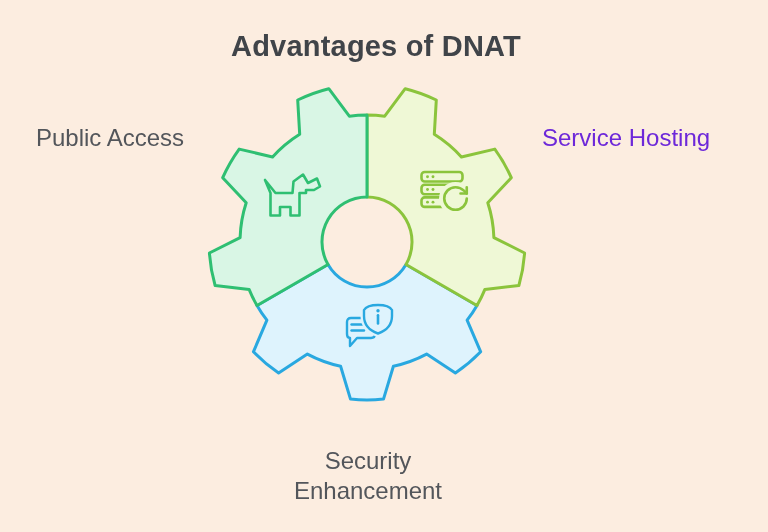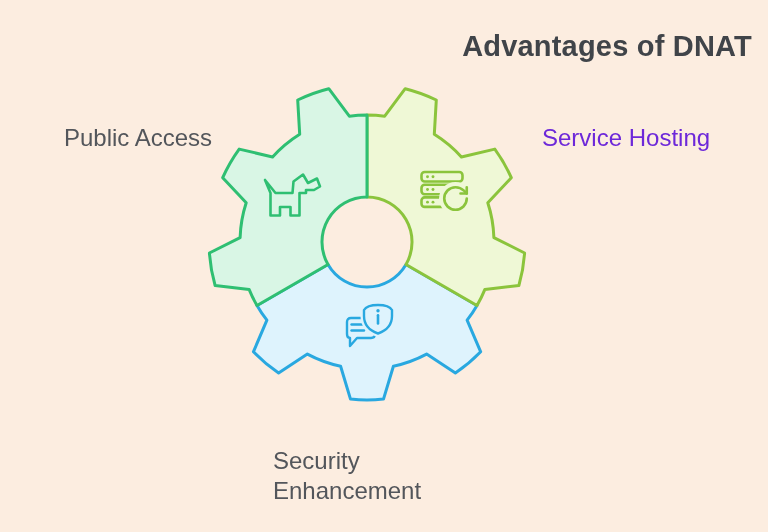--- a/index.html
+++ b/index.html
@@ -5,32 +5,32 @@
   html,body{margin:0;padding:0;}
   body{font-family:"Liberation Sans", sans-serif;}
   .canvas{
     position:relative;
     width:768px;height:532px;
     overflow:hidden;
   }
   .canvas svg{position:absolute;left:0;top:0;}
   .title{
     position:absolute;left:0;top:30px;width:752px;
-    text-align:right;
+    text-align:center;
     font-size:29px;font-weight:bold;
     letter-spacing:0.2px;
   }
   .seg-label{
     position:absolute;
     font-size:24px;font-weight:400;
     line-height:30px;
     white-space:nowrap;
   }
-  .seg-label.wrap{white-space:normal;text-align:left;}
-  .lbl-public{left:36px;top:123px;margin-left:28px;}
+  .seg-label.wrap{white-space:normal;text-align:center;}
+  .lbl-public{left:36px;top:123px;}
   .lbl-service{left:542px;top:123px;}
   .lbl-security{left:273px;top:446px;width:190px;}
 </style>
 </head>
 <body>
 
 <div class="canvas" style="background: rgb(252, 237, 224);">
 
   <svg width="768" height="532" viewBox="0 0 768 532">
 

